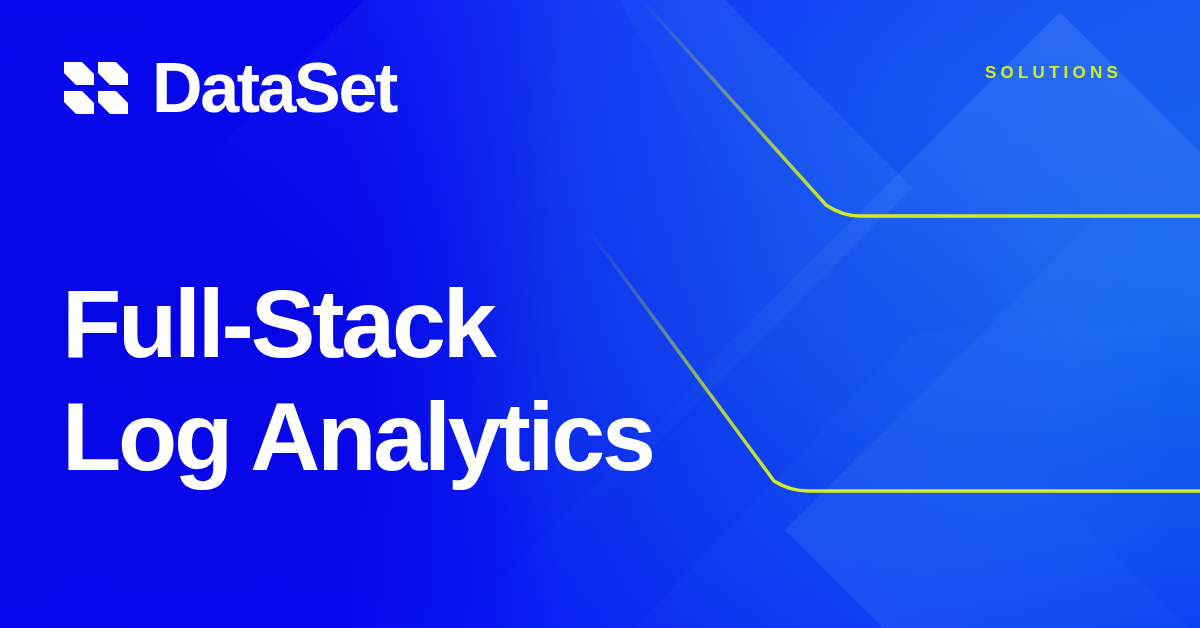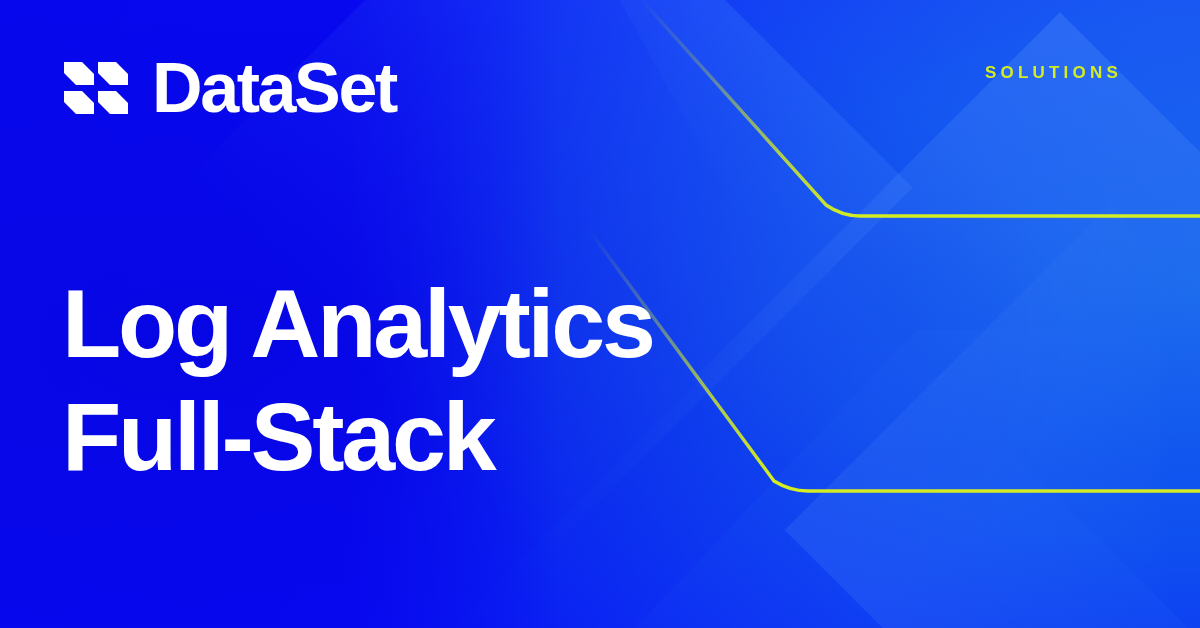--- a/index.html
+++ b/index.html
@@ -161,17 +161,17 @@
       <path d="M 2 37 L 20 37 L 32 49 L 32 60 L 14 60 L 2 48 Z" fill="#ffffff" transform="rotate(180 17 48.5)"></path>
 
       <path d="M 36 37 L 54 37 L 66 49 L 66 60 L 48 60 L 36 48 Z" fill="#ffffff" transform="rotate(180 51 48.5)"></path>
     </svg>
     <span class="logo-word">DataSet</span>
   </div>
 
   <div class="eyebrow">SOLUTIONS</div>
 
   <h1 class="headline">
+    <span class="line">Full-Stack</span>
     <span class="line">Log Analytics</span>
-    <span class="line">Full-Stack</span>
   </h1>
 
 </div>
 
 </body></html>

